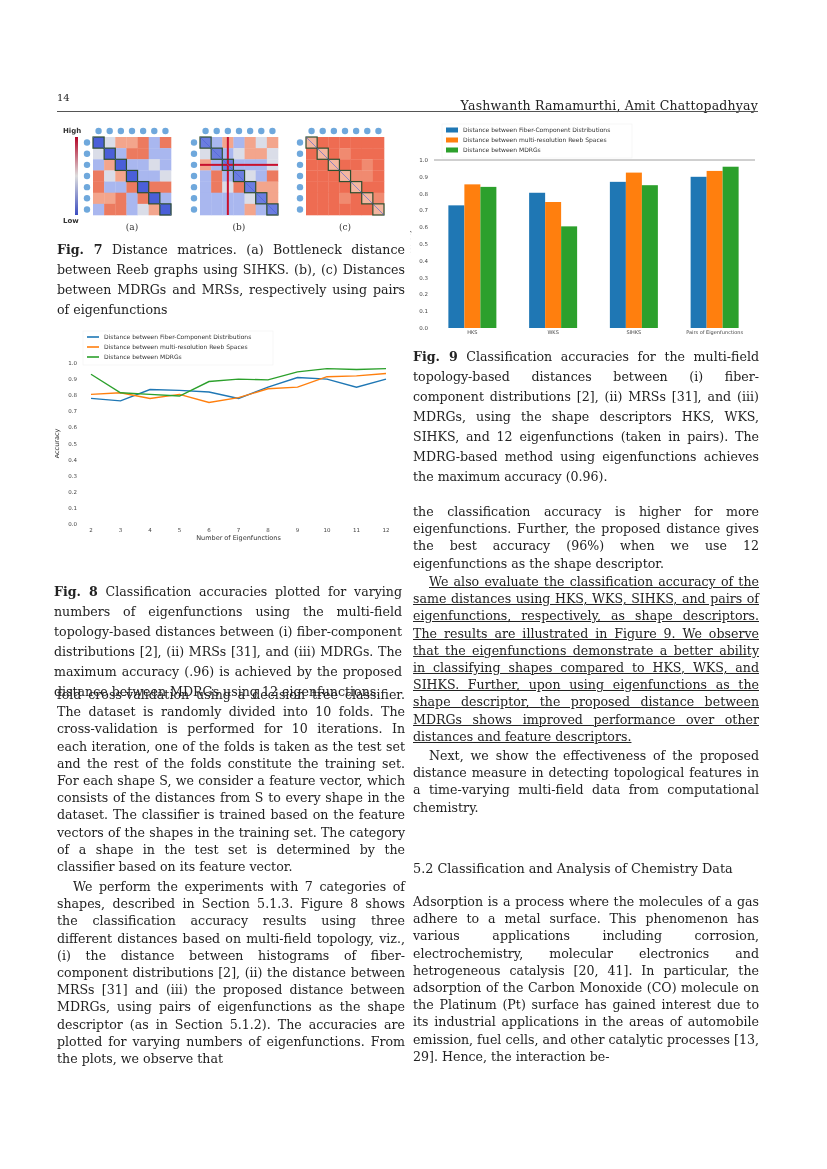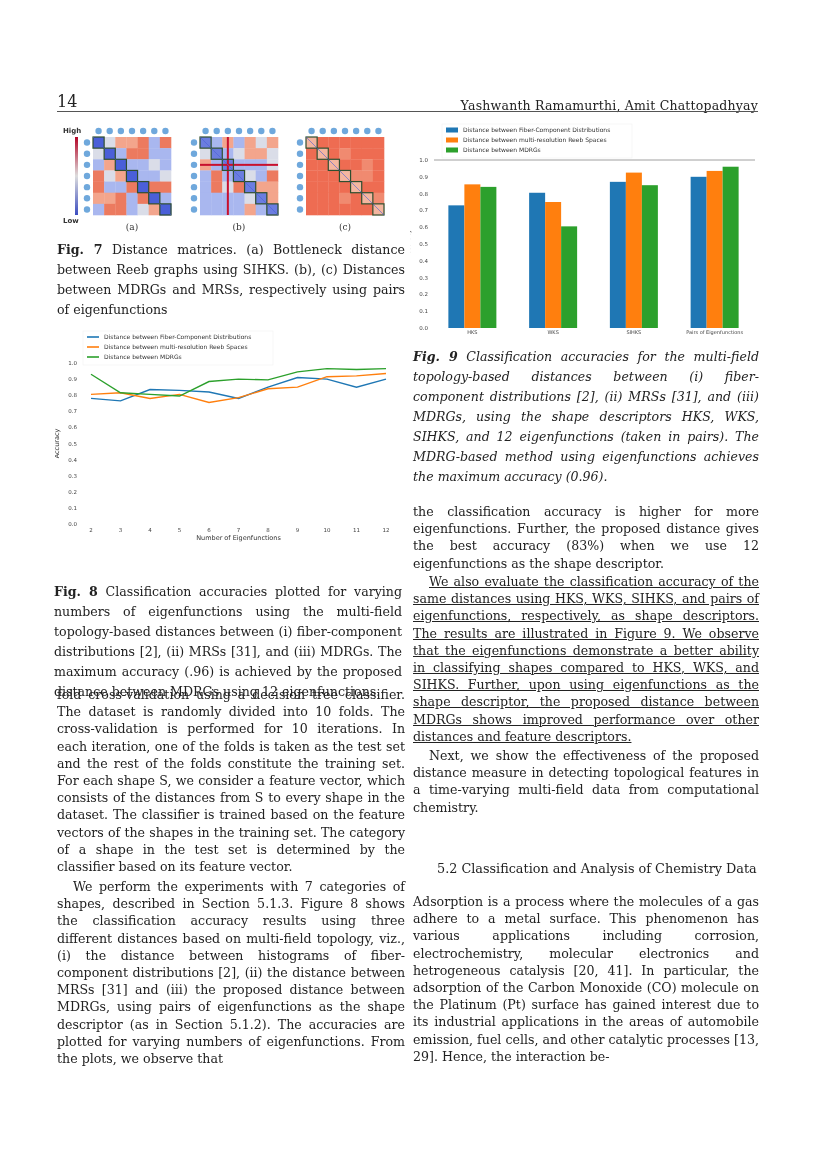--- a/index.html
+++ b/index.html
@@ -1,24 +1,24 @@
 <!DOCTYPE html>
 <html><head>
 <meta charset="utf-8">
 <style>
   html, body { margin:0; padding:0; background:#ffffff; }
   body { width:827px; height:1169px; position:relative; overflow:hidden; font-family:"DejaVu Serif", serif; color:#222; }
   .abs { position:absolute; }
-  .header-num { left:57px; top:92px; font-size:16px; }
+  .header-num { left:57px; top:92px; font-size:10px; }
   .header-auth { right:69px; top:92px; font-size:12.5px; letter-spacing:0.2px;margin-top:6px; }
   .header-rule { left:57px; top:111px; width:701px; height:1px; background:#555; }
   .para { font-size:12.6px; line-height:17.2px; text-align:justify; }
   .cap { font-size:12.6px; line-height:20px; text-align:justify; }
   .cap b { font-weight:bold; }
-  .section-title { font-size:12.8px;margin-left:24px; }
+  .section-title { font-size:12.8px; }
   svg text { font-family:"DejaVu Sans", sans-serif; }
 </style>
 </head>
 <body>
 
 <div class="abs header-num">14</div>
 <div class="abs header-auth">Yashwanth Ramamurthi, Amit Chattopadhyay</div>
 <div class="abs header-rule"></div>
 
 <div class="abs" style="left:57px; top:120px; width:350px; height:115px;text-align:center;">
@@ -361,31 +361,31 @@
       <rect x="215.875" y="52.599999999999994" width="16" height="155.4" fill="#ff7f0e"></rect>
       <rect x="231.875" y="65.20000000000002" width="16" height="142.79999999999998" fill="#2ca02c"></rect>
       <text x="223.875" y="214" font-size="5" text-anchor="middle" fill="#444">SIHKS</text>
       <rect x="280.625" y="56.79999999999998" width="16" height="151.20000000000002" fill="#1f77b4"></rect>
       <rect x="296.625" y="50.91999999999999" width="16" height="157.08" fill="#ff7f0e"></rect>
       <rect x="312.625" y="46.72" width="16" height="161.28" fill="#2ca02c"></rect>
       <text x="304.625" y="214" font-size="5" text-anchor="middle" fill="#444">Pairs of Eigenfunctions</text>
     </svg>
 </div>
 
-<div class="abs cap" style="left:413px; top:347px; width:346px;font-style:italic;">
+<div class="abs cap" style="left:413px; top:347px; width:346px;">
   <b>Fig. 9</b>
   <span>Classification accuracies for the multi-field topology-based distances between (i) fiber-component distributions [2], (ii) MRSs [31], and (iii) MDRGs, using the shape descriptors HKS, WKS, SIHKS, and 12 eigenfunctions (taken in pairs). The MDRG-based method using eigenfunctions achieves the maximum accuracy (0.96).</span>
 </div>
 
 <div class="abs para" style="left:57px; top:686px; width:348px;">fold cross-validation using a decision tree classifier. The dataset is randomly divided into 10 folds. The cross-validation is performed for 10 iterations. In each iteration, one of the folds is taken as the test set and the rest of the folds constitute the training set. For each shape S, we consider a feature vector, which consists of the distances from S to every shape in the dataset. The classifier is trained based on the feature vectors of the shapes in the training set. The category of a shape in the test set is determined by the classifier based on its feature vector.</div>
 <div class="abs para" style="left:57px; top:878px; width:348px; text-indent:16px;">
   <span>We perform the experiments with 7 categories of shapes, described in Section 5.1.3. Figure 8 shows the classification accuracy results using three different distances based on multi-field topology, viz., (i) the distance between histograms of fiber-component distributions [2], (ii) the distance between MRSs [31] and (iii) the proposed distance between MDRGs, using pairs of eigenfunctions as the shape descriptor (as in Section 5.1.2). The accuracies are plotted for varying numbers of eigenfunctions. From the plots, we observe that</span>
 </div>
 
-<div class="abs para" style="left:413px; top:503px; width:346px;">the classification accuracy is higher for more eigenfunctions. Further, the proposed distance gives the best accuracy (83%) when we use 12 eigenfunctions as the shape descriptor.</div>
+<div class="abs para" style="left:413px; top:503px; width:346px;">the classification accuracy is higher for more eigenfunctions. Further, the proposed distance gives the best accuracy (96%) when we use 12 eigenfunctions as the shape descriptor.</div>
 <div class="abs para" style="left:413px; top:573px; width:346px; text-indent:16px;text-decoration:underline;">
   <span>We also evaluate the classification accuracy of the same distances using HKS, WKS, SIHKS, and pairs of eigenfunctions, respectively, as shape descriptors. The results are illustrated in Figure 9. We observe that the eigenfunctions demonstrate a better ability in classifying shapes compared to HKS, WKS, and SIHKS. Further, upon using eigenfunctions as the shape descriptor, the proposed distance between MDRGs shows improved performance over other distances and feature descriptors.</span>
 </div>
 <div class="abs para" style="left:413px; top:747px; width:346px; text-indent:16px;">
   <span>Next, we show the effectiveness of the proposed distance measure in detecting topological features in a time-varying multi-field data from computational chemistry.</span>
 </div>
 <div class="abs section-title" style="left:413px; top:861px;">5.2 Classification and Analysis of Chemistry Data</div>
 <div class="abs para" style="left:413px; top:893px; width:346px;">Adsorption is a process where the molecules of a gas adhere to a metal surface. This phenomenon has various applications including corrosion, electrochemistry, molecular electronics and hetrogeneous catalysis [20, 41]. In particular, the adsorption of the Carbon Monoxide (CO) molecule on the Platinum (Pt) surface has gained interest due to its industrial applications in the areas of automobile emission, fuel cells, and other catalytic processes [13, 29]. Hence, the interaction be-</div>
 
 </body></html>

